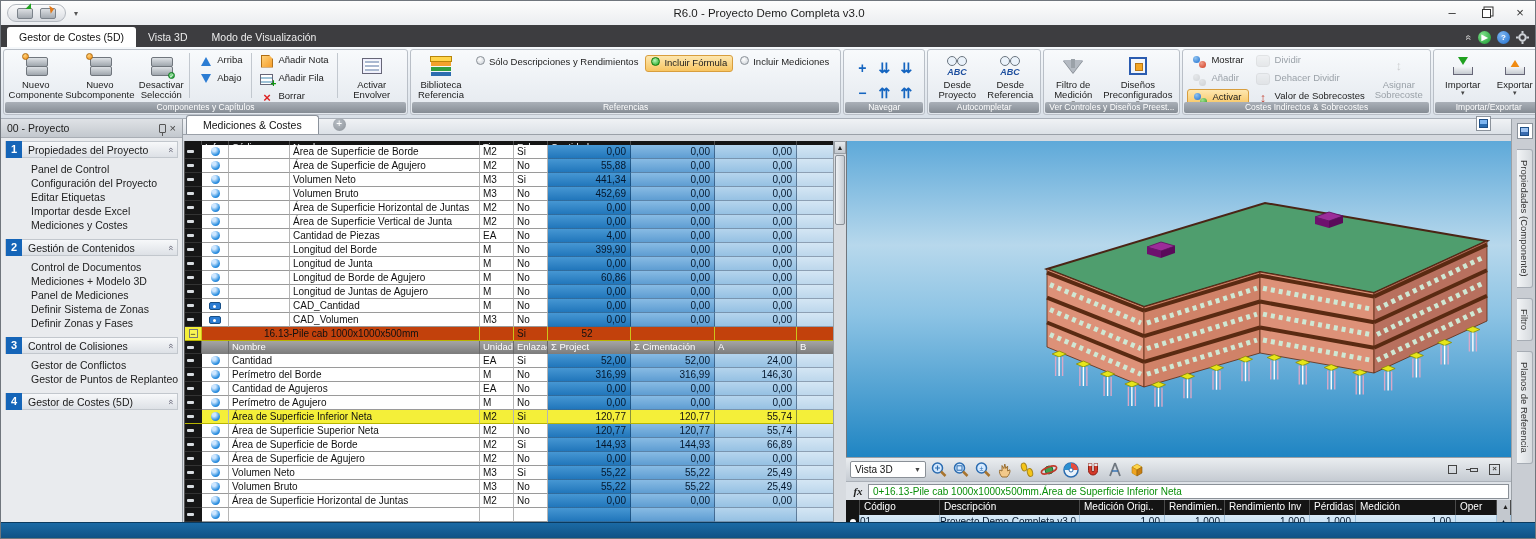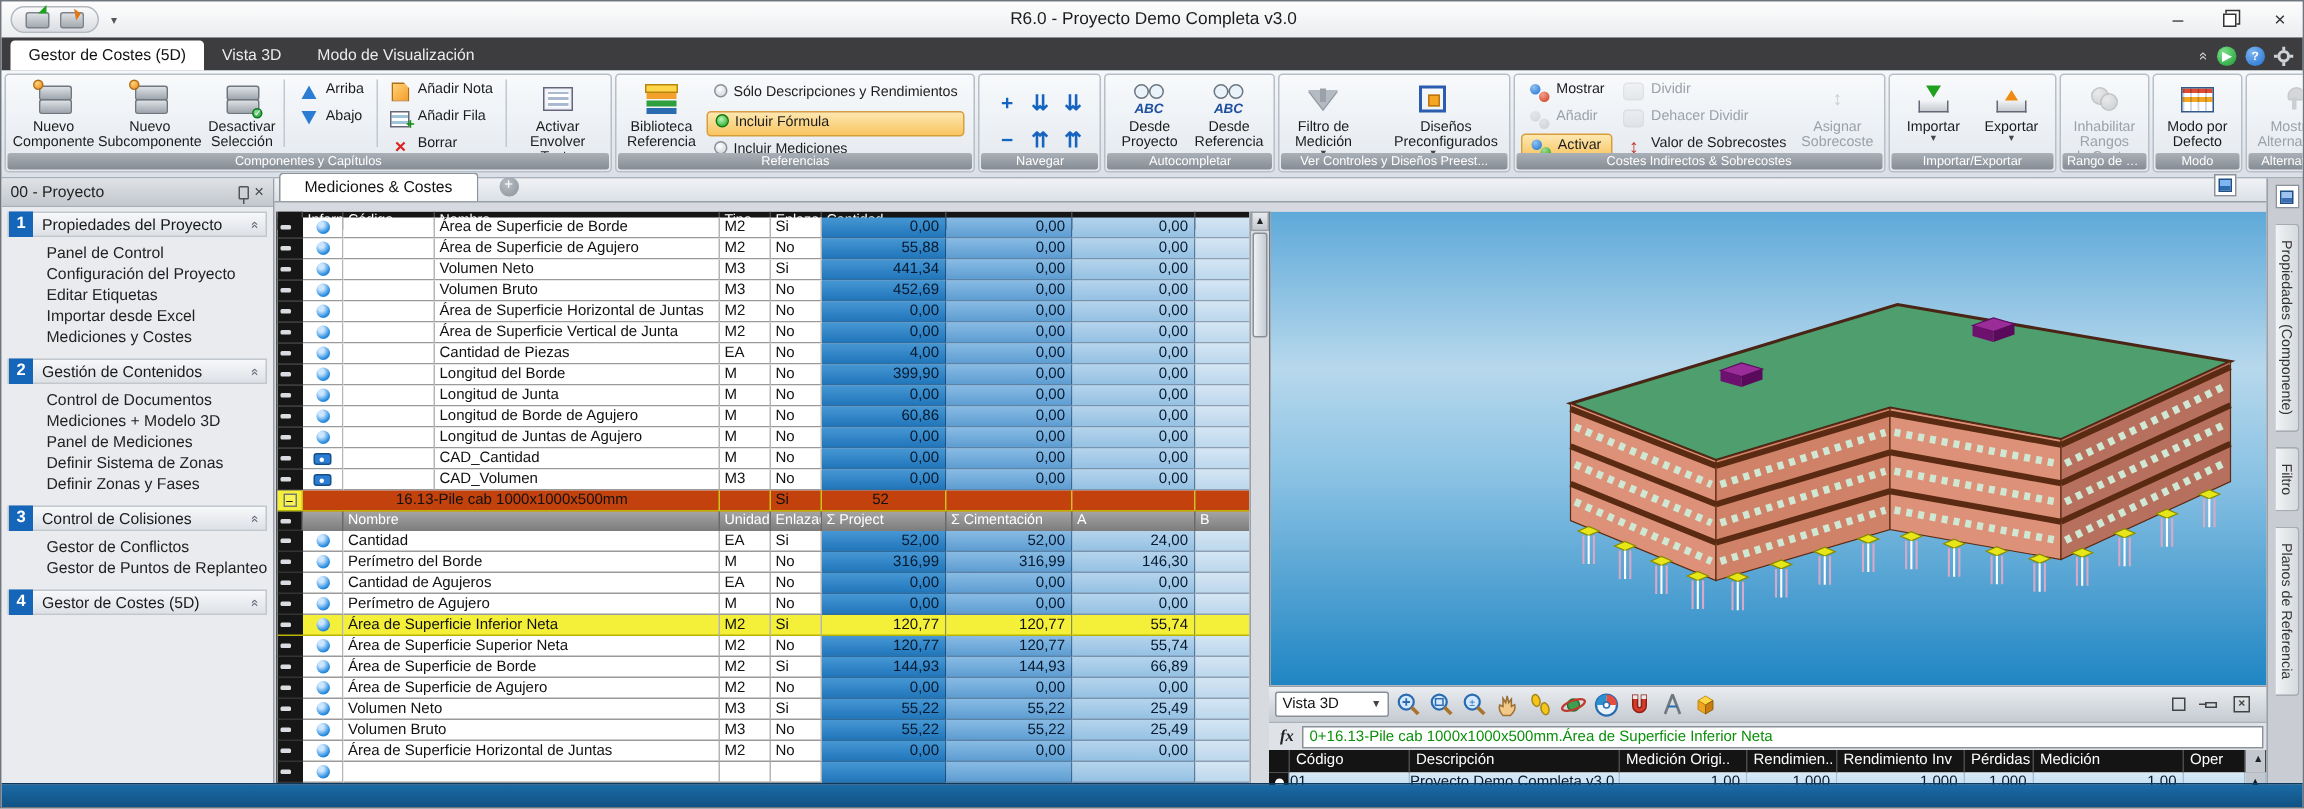--- a/index.html
+++ b/index.html
@@ -37,21 +37,21 @@
 .vsep{width:1px;align-self:stretch;background:#c2c8cf;margin:1px 1px 2px}
 .rbtn{display:flex;flex-direction:column;align-items:center;min-width:50px;padding:1px 3px;border-radius:3px;font-size:9.5px;line-height:10px;text-align:center;color:#1c1c1c;cursor:default}
 .rbtn .icwrap{height:26px;display:flex;align-items:center;justify-content:center;margin-bottom:1px}
 .rbtn.dis{color:#9aa1a8}
 .rbtn.dis .icwrap{opacity:.45;filter:grayscale(1)}
 .rstack{display:flex;flex-direction:column;justify-content:flex-start;gap:1px;padding-top:1px}
 .srow{display:flex;gap:4px;font-size:9.5px;color:#1c1c1c;padding:1px 5px;border-radius:3px;white-space:nowrap;height:17px}
 .srow.dis{color:#9aa1a8}
 .srow.dis .sic{opacity:.45;filter:grayscale(1)}
 .hl{background:linear-gradient(#fde7b0,#f8c561);border:1px solid #d89e3e}
-.rradios{display:flex;flex-direction:column;gap:2px;padding:3px 2px}
+.rradios{display:flex;flex-direction:row;gap:2px;padding:3px 2px}
 .radio{width:9px;height:9px;border-radius:50%;background:radial-gradient(circle at 40% 35%,#fff,#c8ced5);border:1px solid #8a9097;flex:0 0 auto}
 .radio.on{background:radial-gradient(circle at 40% 35%,#b9f7b9,#17a017);border-color:#0f7a0f}
 .navgrid{display:grid;grid-template-columns:16px 16px 16px;grid-auto-rows:24px;gap:1px 6px;padding:4px 6px;align-items:center;justify-items:center}
 .navgl{color:#1565c0;font-weight:bold;font-size:14px;line-height:14px}
 
 
 .sic{display:inline-flex;align-items:center;justify-content:center;width:15px;height:14px;flex:0 0 auto}
 .tri-up{width:0;height:0;border:5px solid transparent;border-bottom:9px solid #2b7cd3;margin-top:-4px}
 .tri-down{width:0;height:0;border:5px solid transparent;border-top:9px solid #2b7cd3;margin-bottom:-4px}
 .ic-note{width:12px;height:13px;background:linear-gradient(135deg,#ffd27a,#f59d2a);border:1px solid #b06e14;clip-path:polygon(0 0,65% 0,100% 35%,100% 100%,0 100%)}
@@ -377,21 +377,21 @@
             <span class="ic-funnel"></span>
           </div>
           <div class="lbl" style="white-space: pre-line;">Filtro de
 Medición</div>
           <div class="arrowdown-sm">▾</div>
         </div>
         <div class="rbtn">
           <div class="icwrap">
             <span class="ic-layout"></span>
           </div>
-          <div class="lbl" style="white-space: pre-line; margin-left: 17px;">Diseños
+          <div class="lbl" style="white-space: pre-line;">Diseños
 Preconfigurados</div>
           <div class="arrowdown-sm">▾</div>
         </div>
         <div class="glabel">Ver Controles y Diseños Preest...</div>
       </div>
       <div class="rgroup">
         <div class="rstack">
           <div class="srow">
             <span class="sic">
               <span class="sic">

